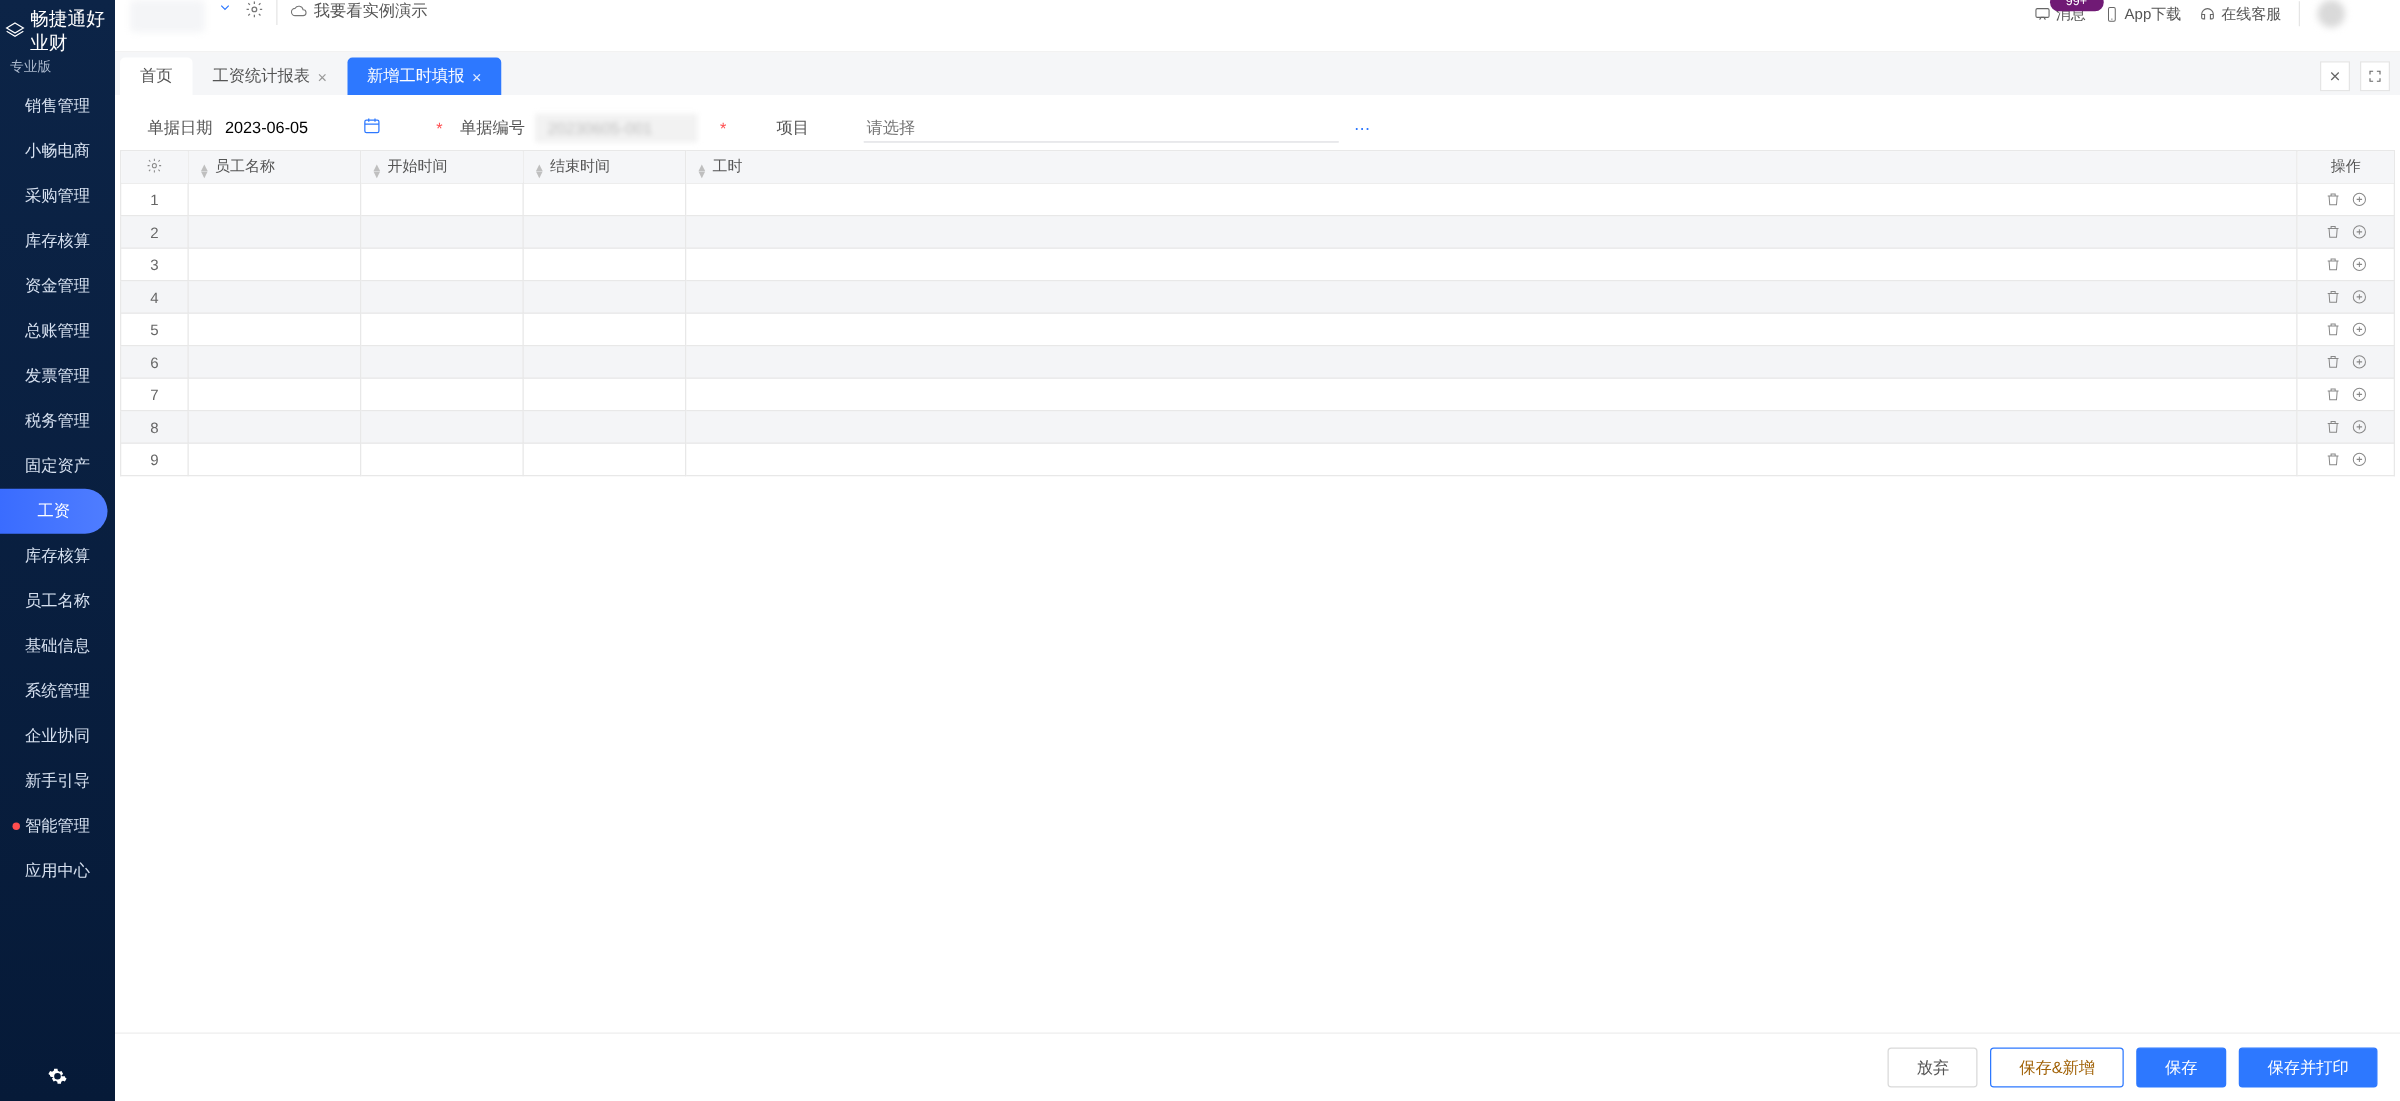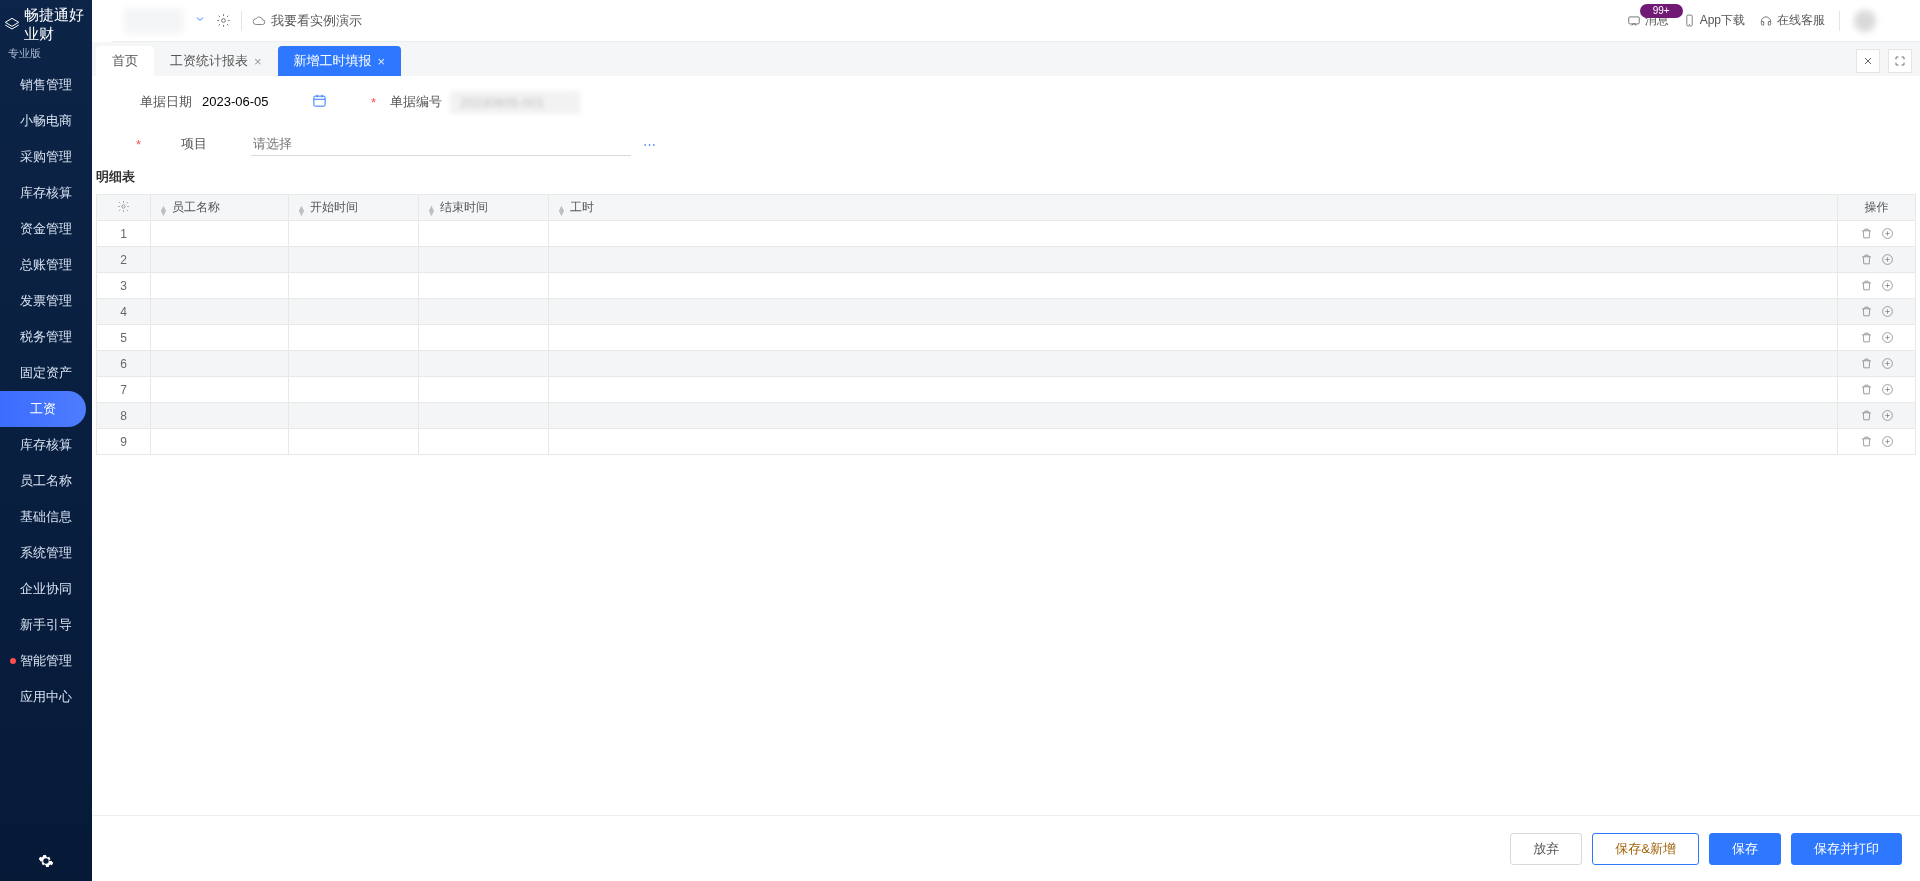--- a/index.html
+++ b/index.html
@@ -16,21 +16,21 @@
 .nav-item { height: 36px; display: flex; align-items: center; justify-content: center; font-size: 13px; color: #d7e1f0; cursor: pointer; position: relative; }
 .nav-item.active { background: linear-gradient(90deg,#3a6cff,#4f7dff); color: #fff; border-radius: 0 18px 18px 0; margin-right: 6px; }
 .nav-item .dot { width: 6px; height: 6px; background: #ff4d4f; border-radius: 50%; position: absolute; left: 10px; }
 .sidebar-footer { height: 40px; display: flex; align-items: center; justify-content: center; }
 .sidebar-footer svg { cursor: pointer; }
 
 
 .main { flex: 1; display: flex; flex-direction: column; min-width: 0; }
 
 
-.topbar { height: 42px; display: flex; align-items: center; padding: 0 12px; border-bottom: 1px solid #eee; gap: 10px; margin-left: 20px; }
+.topbar { height: 42px; display: flex; align-items: flex-start; padding: 0 12px; border-bottom: 1px solid #eee; gap: 10px; }
 .org-select { display: flex; align-items: center; gap: 6px; background: #f4f5f7; padding: 4px 10px; border-radius: 4px; cursor: pointer; min-width: 60px; filter: blur(3px); }
 .org-chevron { color: #2468f2; cursor: pointer; }
 .gear-icon { color: #666; cursor: pointer; display:flex; align-items:center;}
 .divider-v { width: 1px; height: 20px; background: #e5e5e5; }
 .demo-link { display: flex; align-items: center; gap: 5px; color: #555; cursor: pointer; }
 .topbar-spacer { flex: 1; }
 .topbar-right { display: flex; align-items: center; gap: 14px; }
 .tr-item { display: flex; align-items: center; gap: 4px; color: #555; cursor: pointer; position: relative; font-size:12px;}
 .badge { position: absolute; top: -8px; right: -14px; background: #701a75; color: #fff; font-size: 10px; padding: 0 13px; border-radius: 8px; line-height: 14px; }
 .avatar-area { display: flex; align-items: center; gap: 6px; filter: blur(3px); }
@@ -41,21 +41,21 @@
 .tab { padding: 0 16px; display: flex; align-items: center; gap: 6px; background: transparent; color: #555; cursor: pointer; font-size: 13px; border-radius: 4px 4px 0 0; }
 .tab.first { background:#fff; }
 .tab .close { color: #999; }
 .tab.active { background: #2d78ff; color: #fff; }
 .tab.active .close { color: #e2ecff; }
 .tabstrip-right { margin-left: auto; display: flex; align-items: center; gap: 8px; padding-right: 4px;}
 .tabstrip-right .ico { width: 24px; height: 24px; display:flex; align-items:center; justify-content:center; border:1px solid #e5e5e5; background:#fff; cursor:pointer; color:#666;}
 
 
 .content { flex: 1; background: #fff; display: flex; flex-direction: column; overflow: hidden; }
-.form-zone { padding: 14px 44px 6px; display: flex; flex-direction: column; gap: 18px; }
+.form-zone { padding: 14px 22px 6px; display: flex; flex-direction: row; gap: 18px; }
 .form-row { display: flex; gap: 40px; align-items: center; }
 .field { display: flex; align-items: center; gap: 8px; }
 .field .req { color: #ff4d4f; margin-right: 2px; }
 .field label { color: #555; font-size: 13px; min-width: 56px; text-align: right; }
 .date-input { display: flex; align-items: center; gap: 0; }
 .date-input input { border: none; border-bottom: 1px solid transparent; padding: 4px 2px; width: 108px; outline: none; font-size:13px; }
 .cal-icon { color: #2d78ff; cursor: pointer; padding:0 4px; border-bottom:1px solid transparent;}
 .readonly-box { background: #f2f2f2; color: #bfbfbf; padding: 4px 10px; min-width: 130px; filter: blur(2px); }
 .select-input { display: flex; align-items: center; border-bottom: 1px solid #d6d8dc; width: 380px; margin-left: 36px; }
 .select-input input { border:none; outline:none; flex:1; padding:4px 2px; font-size:13px; }
@@ -76,21 +76,21 @@
 col.c2   { width: 130px; }
 col.c3   { width: 130px; }
 col.c4   { width: auto; }
 col.ops  { width: 78px; }
 th.center, td.center { text-align: center; }
 .ops-cell { display:flex; align-items:center; justify-content:center; gap:8px; height:100%; }
 .ops-cell svg { cursor:pointer; color:#888; }
 tbody td.idx { text-align:center; color:#666;}
 
 
-.footer { height: 66px; display: flex; align-items: center; justify-content: flex-end; padding: 0 18px; gap: 10px; border-top: 1px solid #eee; }
+.footer { height: 55px; display: flex; align-items: center; justify-content: flex-end; padding: 0 18px; gap: 10px; border-top: 1px solid #eee; }
 .btn { height: 32px; padding: 0 22px; border-radius: 3px; font-size: 13px; cursor: pointer; display:flex; align-items:center; }
 .btn-default { background: #fff; border: 1px solid #d9d9d9; color: #555; }
 .btn-outline { background: #fff; border: 1px solid #2d78ff; color: #a16207; }
 .btn-primary { background: #2d78ff; border: 1px solid #2d78ff; color: #fff; }
 </style>
 </head>
 <body>
 
 <div class="app">
 
@@ -274,21 +274,20 @@
             <span class="req">*</span>
             <label>项目</label>
             <div class="select-input">
               <input type="text" placeholder="请选择" style="">
             </div>
             <span class="more-icon">⋯</span>
           </div>
         </div>
       </div>
 
-      <div class="section-title">明细表</div>
 
       <div class="table-wrap">
         <table>
           <colgroup>
             <col class="idx">
               <col class="c1">
               <col class="c2">
               <col class="c3">
               <col class="c4">
               <col class="ops">

